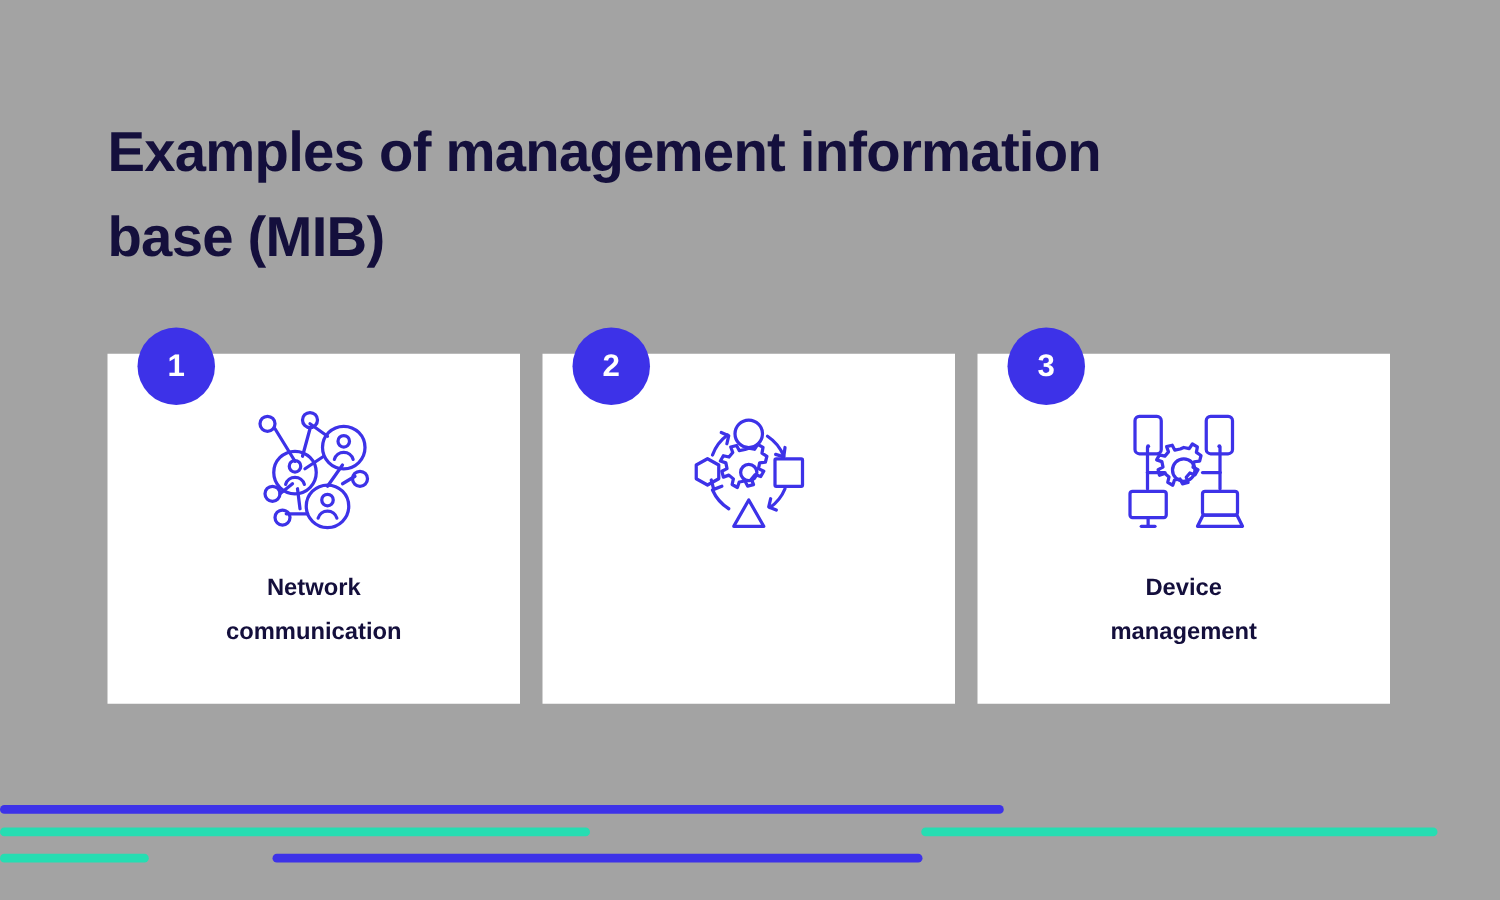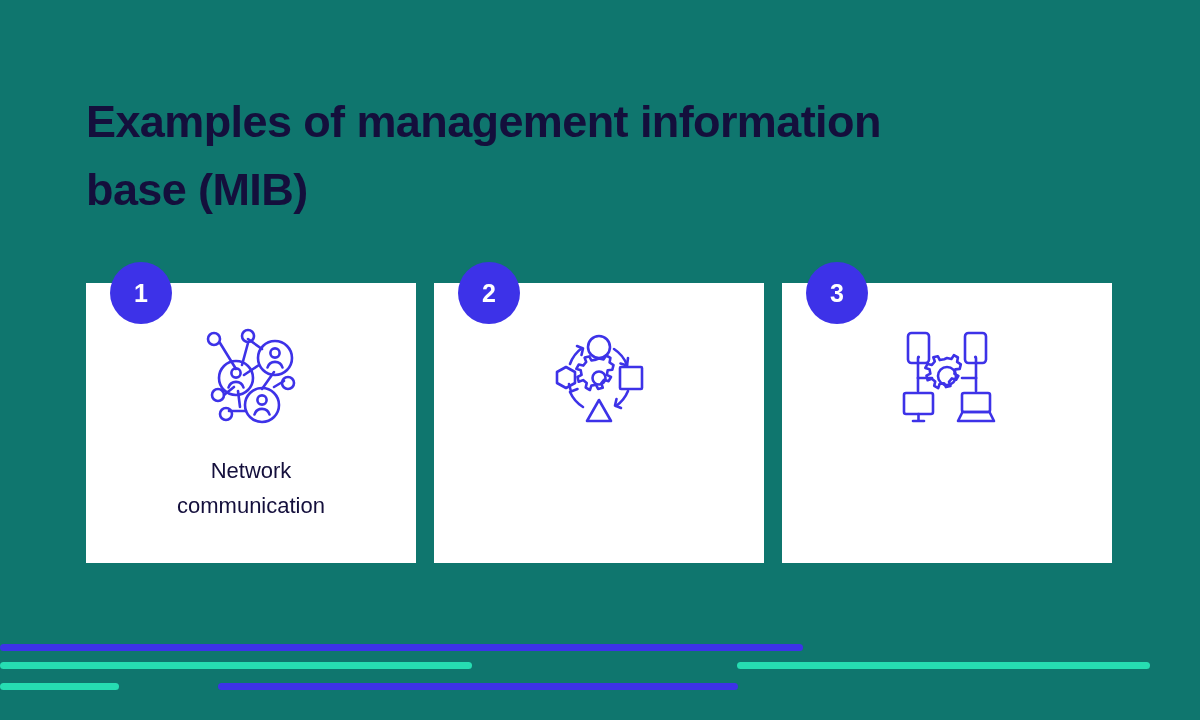--- a/index.html
+++ b/index.html
@@ -11,21 +11,21 @@
     width: 1200px;
     height: 720px;
     background: #f1f7f7;
     font-family: "Liberation Sans", sans-serif;
     overflow: hidden;
   }
   .canvas {
     position: relative;
     width: 1200px;
     height: 720px;
-    background: #0f766e;
+    background: #a3a3a3;
     overflow: hidden;
   }
 
   
   .title {
     position: absolute;
     left: 86px;
     top: 88px;
     width: 990px;
     font-size: 45px;
@@ -82,23 +82,23 @@
   }
   .icon-wrap svg {
     width: 100%;
     height: 100%;
     display: block;
   }
   .card-label {
     margin-top: 22px;
     width: 270px;
     text-align: center;
-    font-size: 22px;
+    font-size: 19px;
     line-height: 35px;
-    font-weight: normal;
+    font-weight: bold;
     color: #140f3c;
     white-space: pre-line;
   }
 
   
   .deco-line {
     position: absolute;
     height: 7px;
     border-radius: 4px;
   }
@@ -209,20 +209,22 @@
           <line x1="26.5" y1="89" x2="26.5" y2="95"></line>
           <line x1="21" y1="96" x2="32" y2="96"></line>
 
           <rect x="70" y="68" width="28" height="19" rx="2"></rect>
           <path d="M66 96l4.5-9h27l4.5 9z"></path>
 
           <path d="M55 29l4.4.9 2.5-3.7 4 2.3-.8 4.4 3.7 2.5-1.1 4.5-4.4.5-.9 4.4 4 2-2.3 4-4.2-1.4-2.9 3.4 1.5 4.2-4.5 1.1-2-3.9-4.4.8-1.4 4.2-4-2.3 1-4.3-3.4-2.9-4.2 1.5-1.1-4.5 3.9-2-.9-4.4-4.2-1.4 2.3-4 4.3 1 2.9-3.4-1.5-4.2 4.5-1.1 2 3.9 4.4-.9z" transform="translate(0,4)"></path>
           <circle cx="55" cy="51" r="9"></circle>
         </svg>
       </div>
+      <div class="card-label">Device
+management</div>
     </div>
 
   </div>
 
   <div class="deco-line deco-blue line-1"></div>
   <div class="deco-line deco-teal line-2"></div>
   <div class="deco-line deco-teal line-3"></div>
   <div class="deco-line deco-teal line-4"></div>
   <div class="deco-line deco-blue line-5"></div>
 

